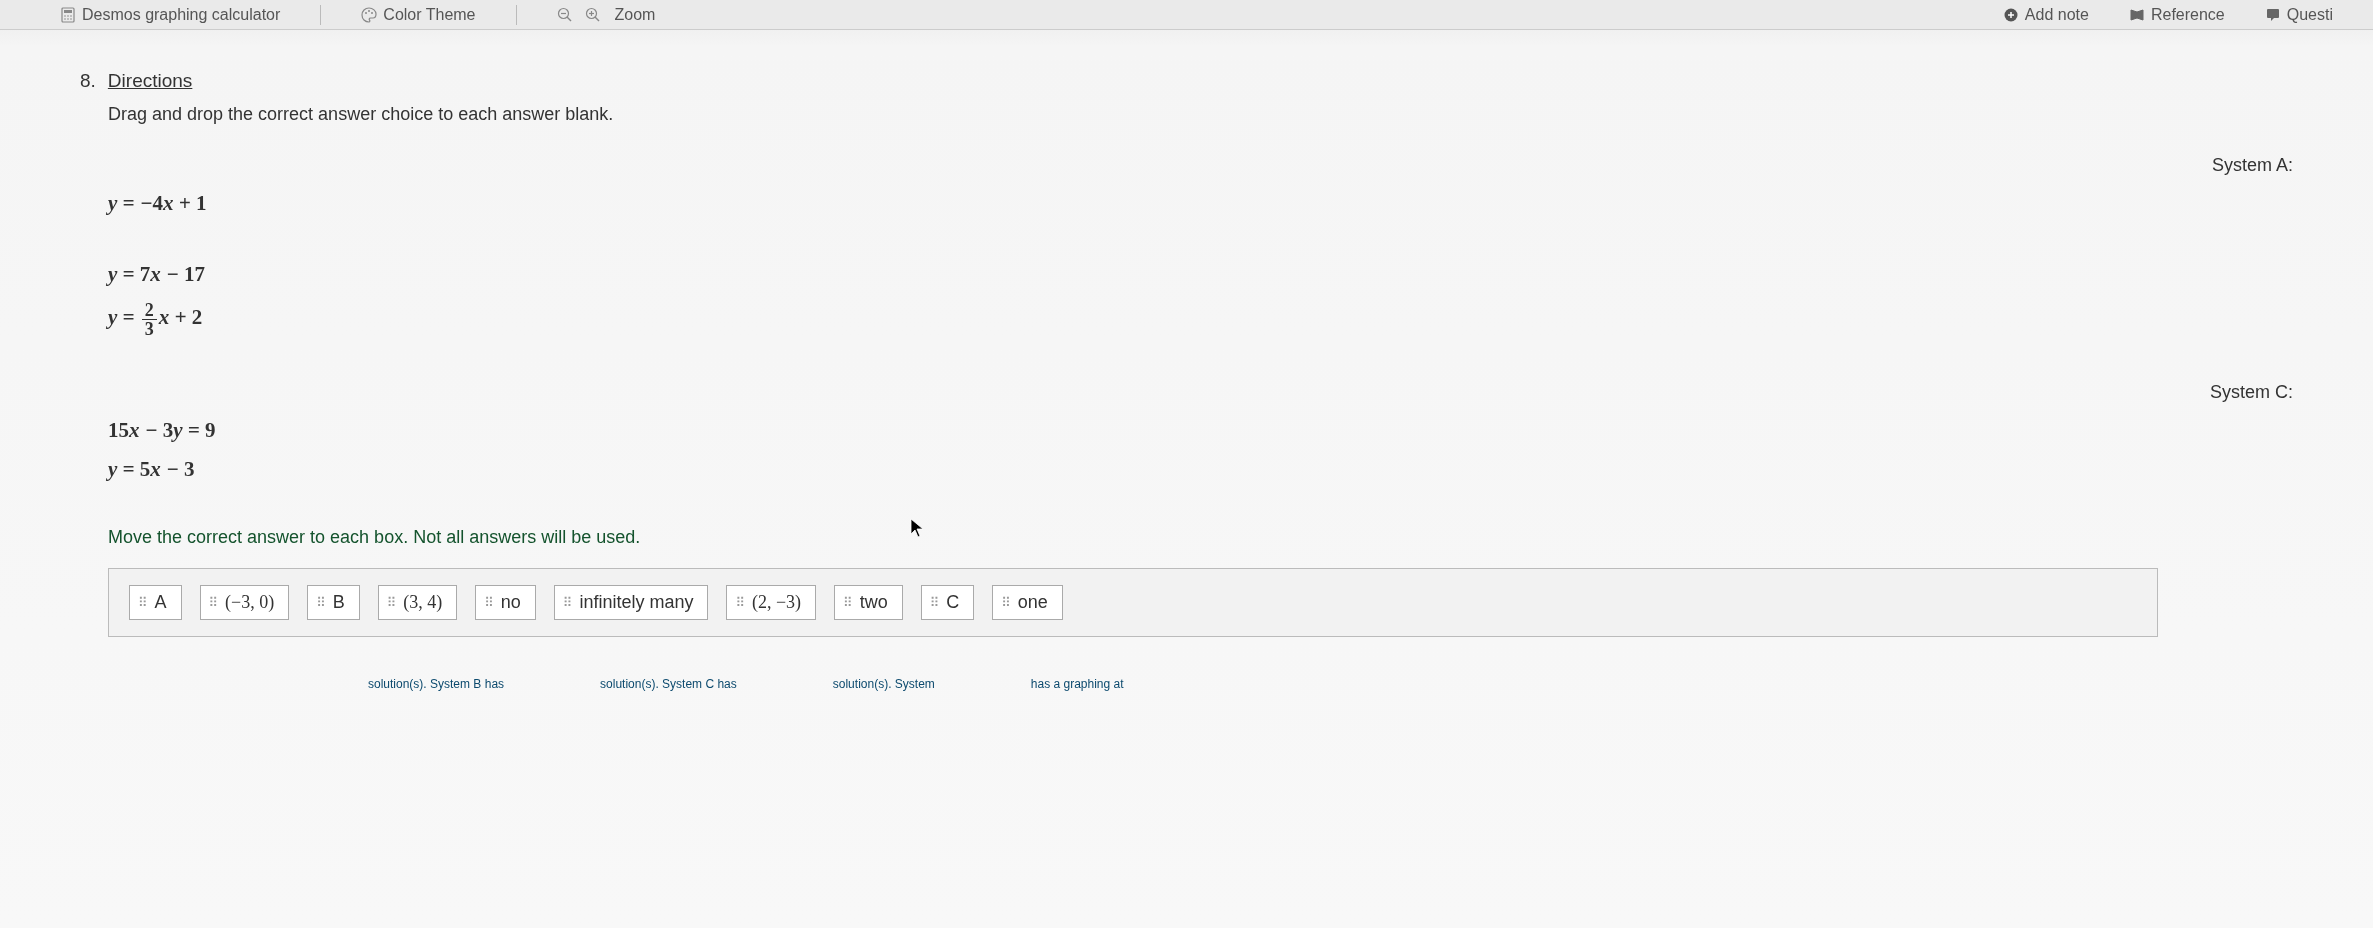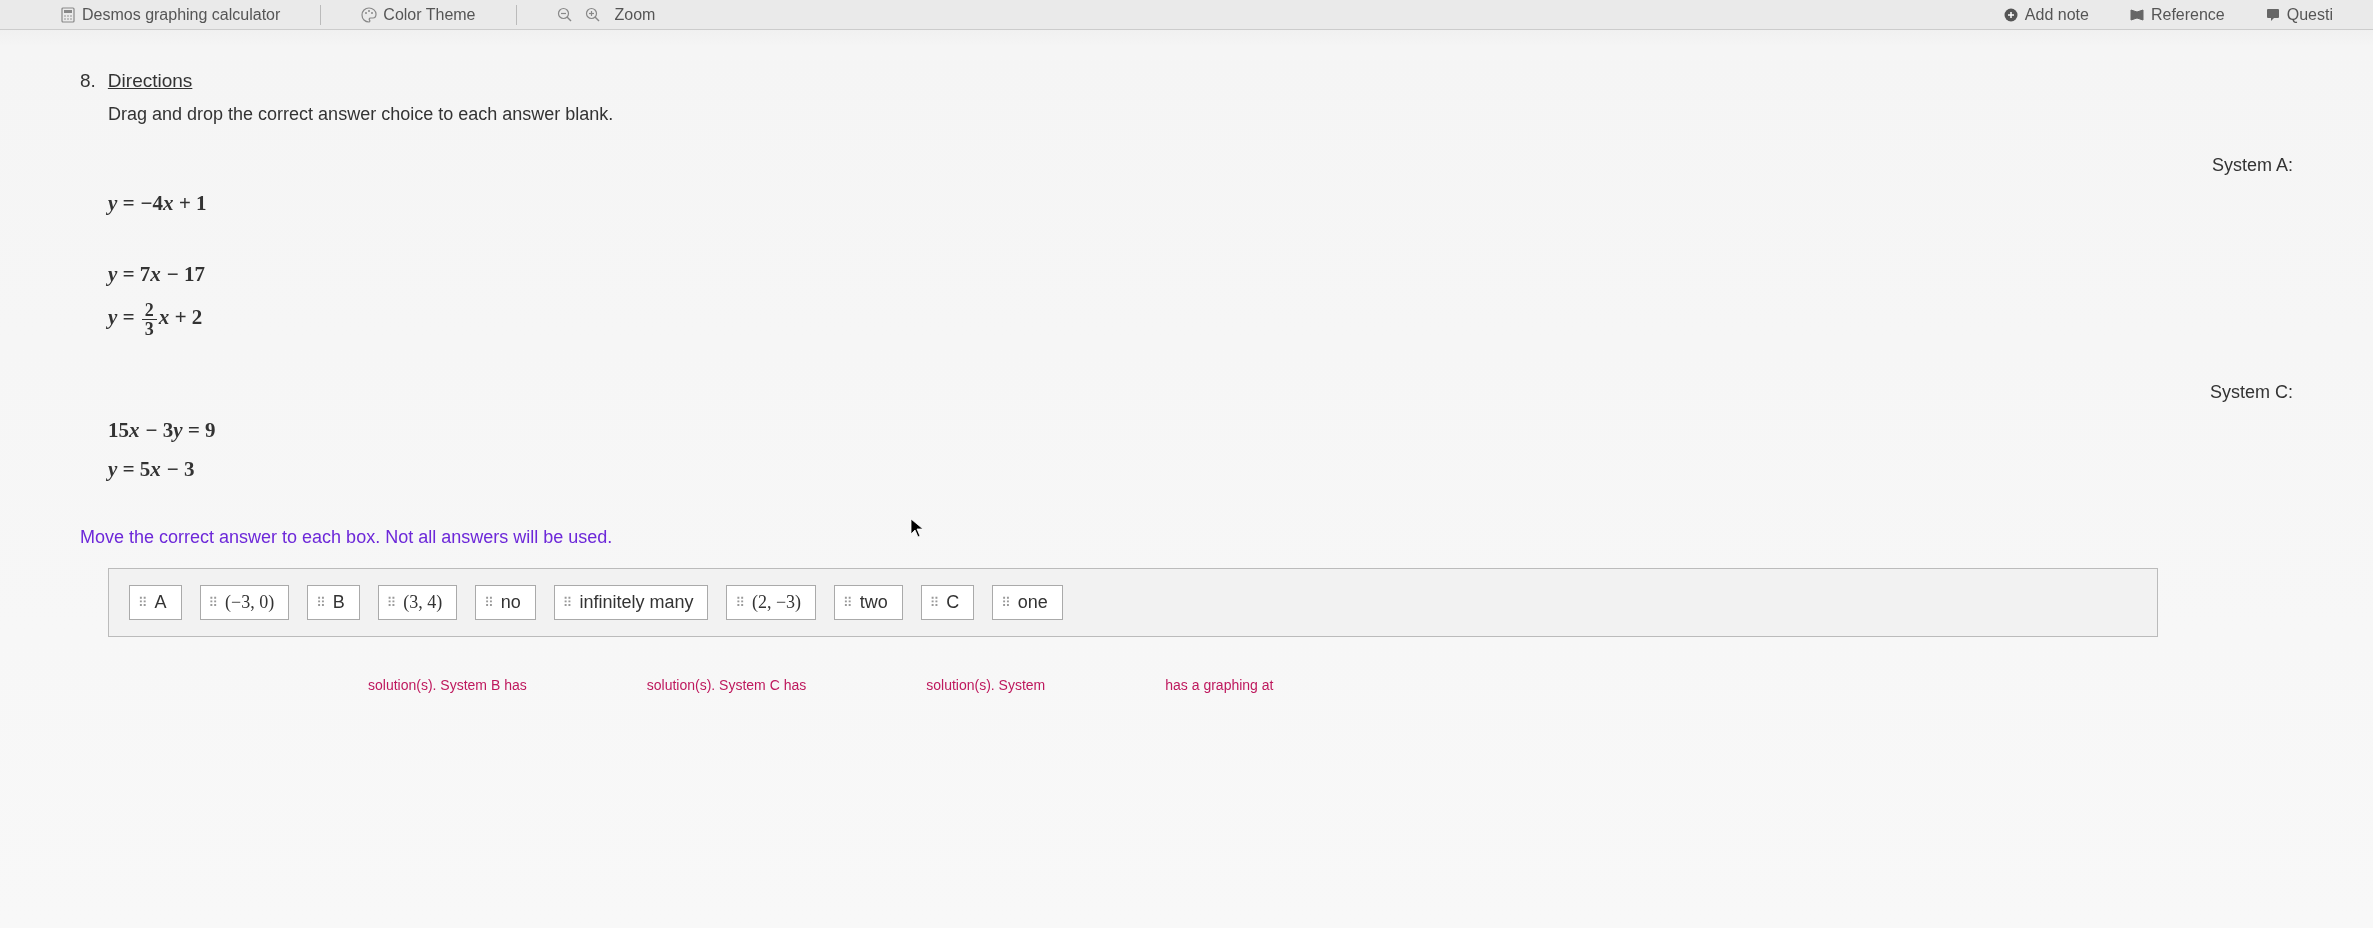--- a/index.html
+++ b/index.html
@@ -93,22 +93,23 @@
       flex-direction: column;
       align-items: center;
       vertical-align: middle;
       font-size: 18px;
       line-height: 1;
       margin: 0 2px;
     }
     .frac .top { border-bottom: 1px solid #333; padding: 0 3px; font-style: normal;}
     .frac .bot { padding: 0 3px; font-style: normal;}
     .move-instruction {
-      font-size: 18px;
-      color: #6d28d9;
+      margin-left: 28px;
+      font-size: 18px;
+      color: #14532d;
       margin-bottom: 20px;
     }
     .choices-container {
       margin-left: 28px;
       border: 1px solid #bbb;
       background: #f2f2f2;
       padding: 16px 20px;
       display: flex;
       gap: 18px;
       align-items: center;
@@ -131,23 +132,23 @@
       letter-spacing: -1px;
       line-height: 1;
     }
     .choice .math {
       font-family: 'Times New Roman', Times, serif;
     }
     .answer-row {
       margin-left: 28px;
       margin-top: 40px;
       display: flex;
-      gap: 120px;
-      font-size: 14px;
-      color: #be185d;
+      gap: 96px;
+      font-size: 12px;
+      color: #0c4a6e;
       width: 2050px;
     }
     .answer-seg { white-space: nowrap; }
     .cursor {
       position: absolute;
       left: 910px;
       top: 518px;
       pointer-events: none;
     }
   </style>

